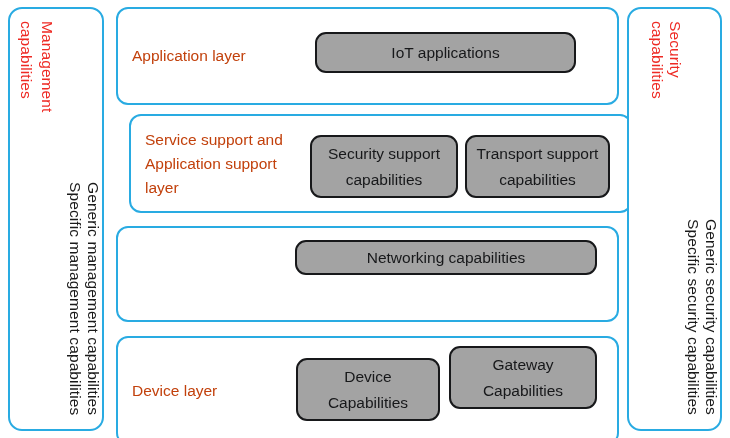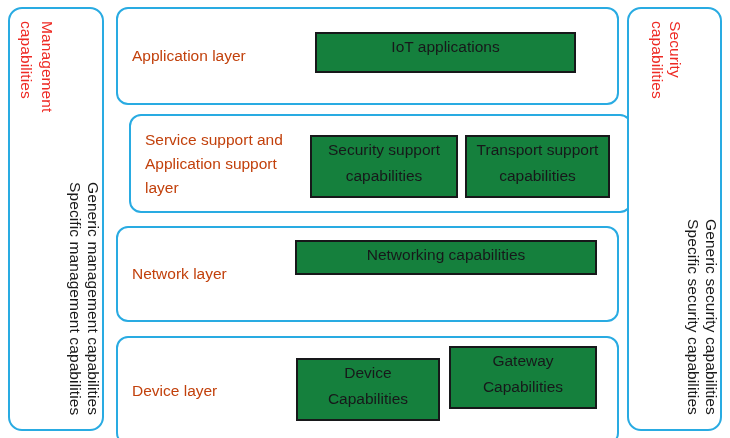--- a/index.html
+++ b/index.html
@@ -93,25 +93,25 @@
   }
   #layer-application .layer-label { top: 50%; transform: translateY(-50%); }
   #layer-service     .layer-label { top: 12px; }
   #layer-network     .layer-label { top: 50%; transform: translateY(-50%); }
   #layer-device      .layer-label { top: 50%; transform: translateY(-50%); }
 
   
   .cap-box {
     position: absolute;
     border: 2.5px solid #17181a;
-    border-radius: 0;
-    background: #15803d;
+    border-radius: 11px;
+    background: #a3a3a3;
     box-sizing: border-box;
     display: flex;
-    align-items: flex-start;
+    align-items: center;
     justify-content: center;
     text-align: center;
     color: #17181a;
     font-size: 15.5px;
     line-height: 1.65;
   }
 
   
   #box-iot-applications { left: 197px; top: 23px; width: 261px; height: 41px; }
 
@@ -166,21 +166,20 @@
       </div>
       <div class="cap-box" id="box-specific-support">
         <div>
           <span class="two-line">Transport support</span>
           <span class="two-line">capabilities</span>
         </div>
       </div>
     </div>
 
     <div class="layer" id="layer-network">
-      <div class="layer-label">Network layer</div>
       <div class="cap-box" id="box-networking">
         <span class="two-line">Networking capabilities</span>
       </div>
     </div>
 
     <div class="layer" id="layer-device">
       <div class="layer-label">Device layer</div>
       <div class="cap-box" id="box-device-cap">
         <div>
           <span class="two-line">Device</span>

